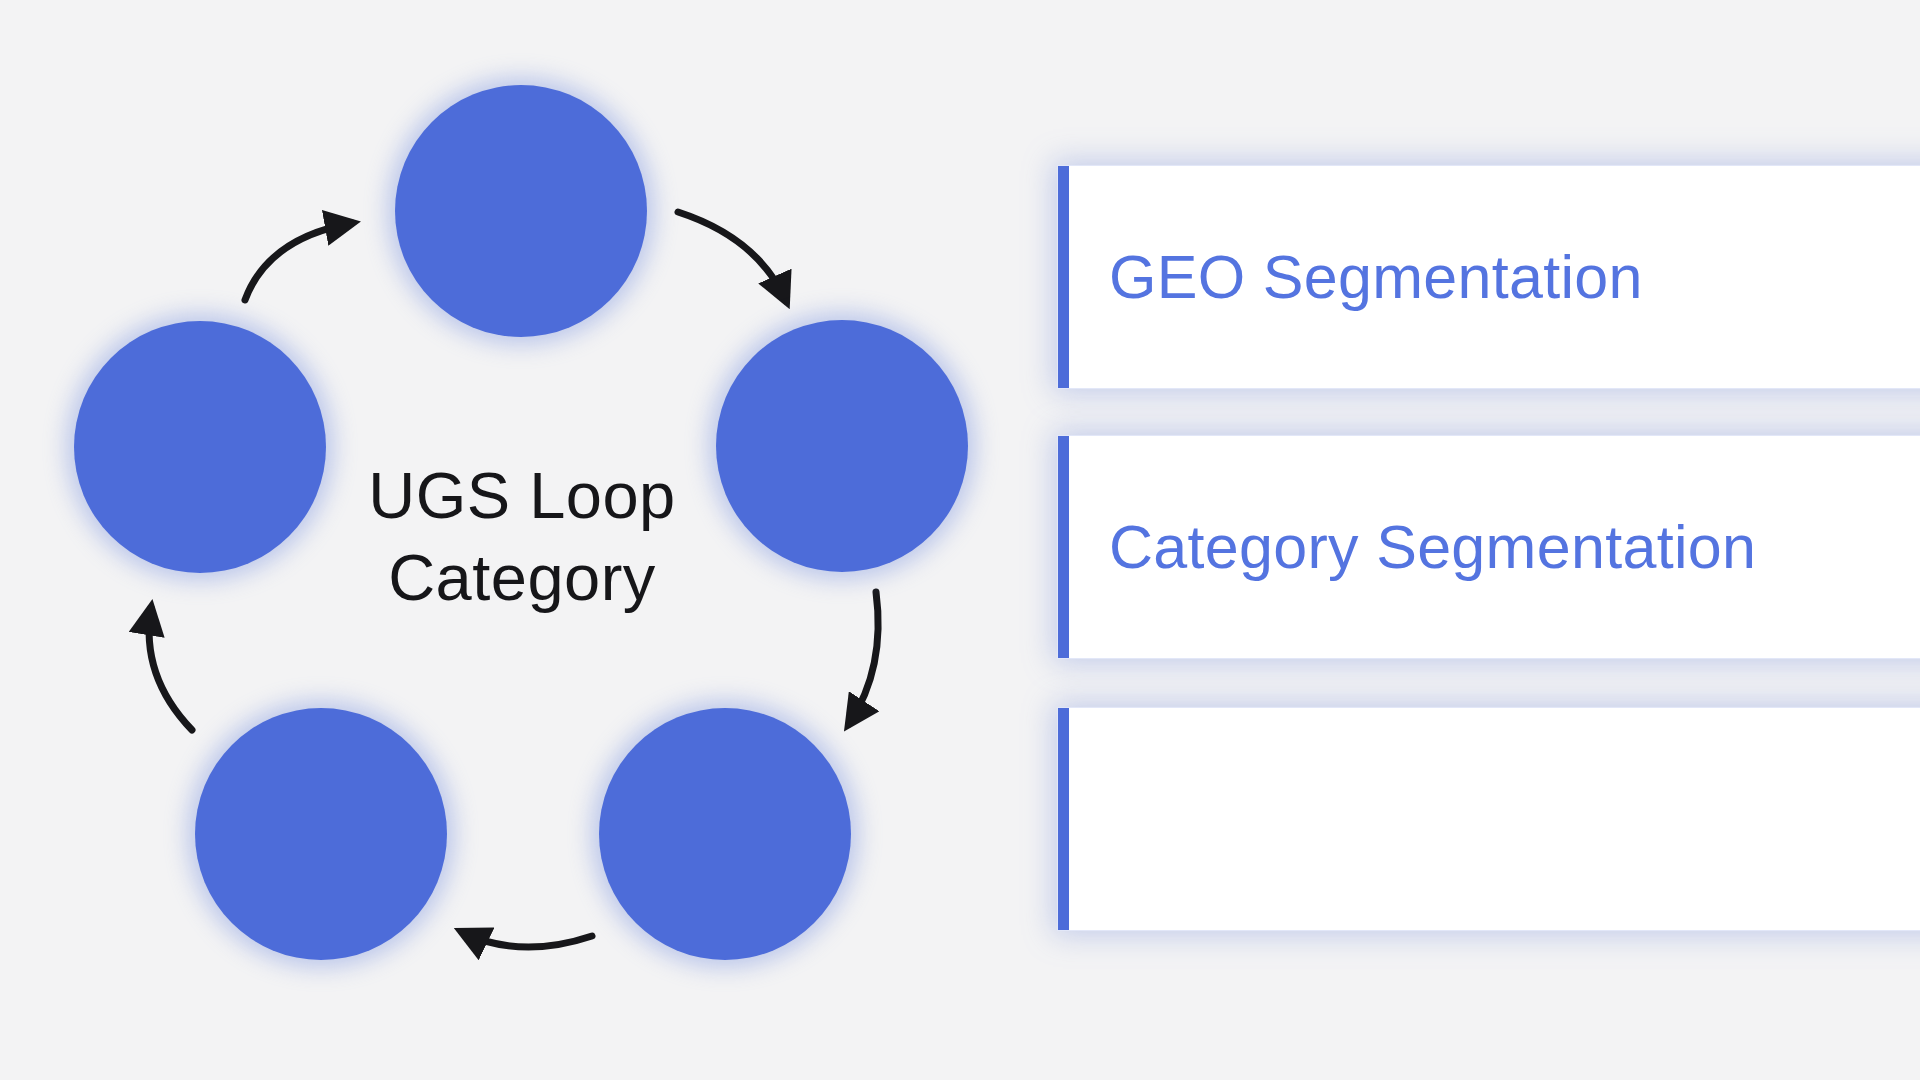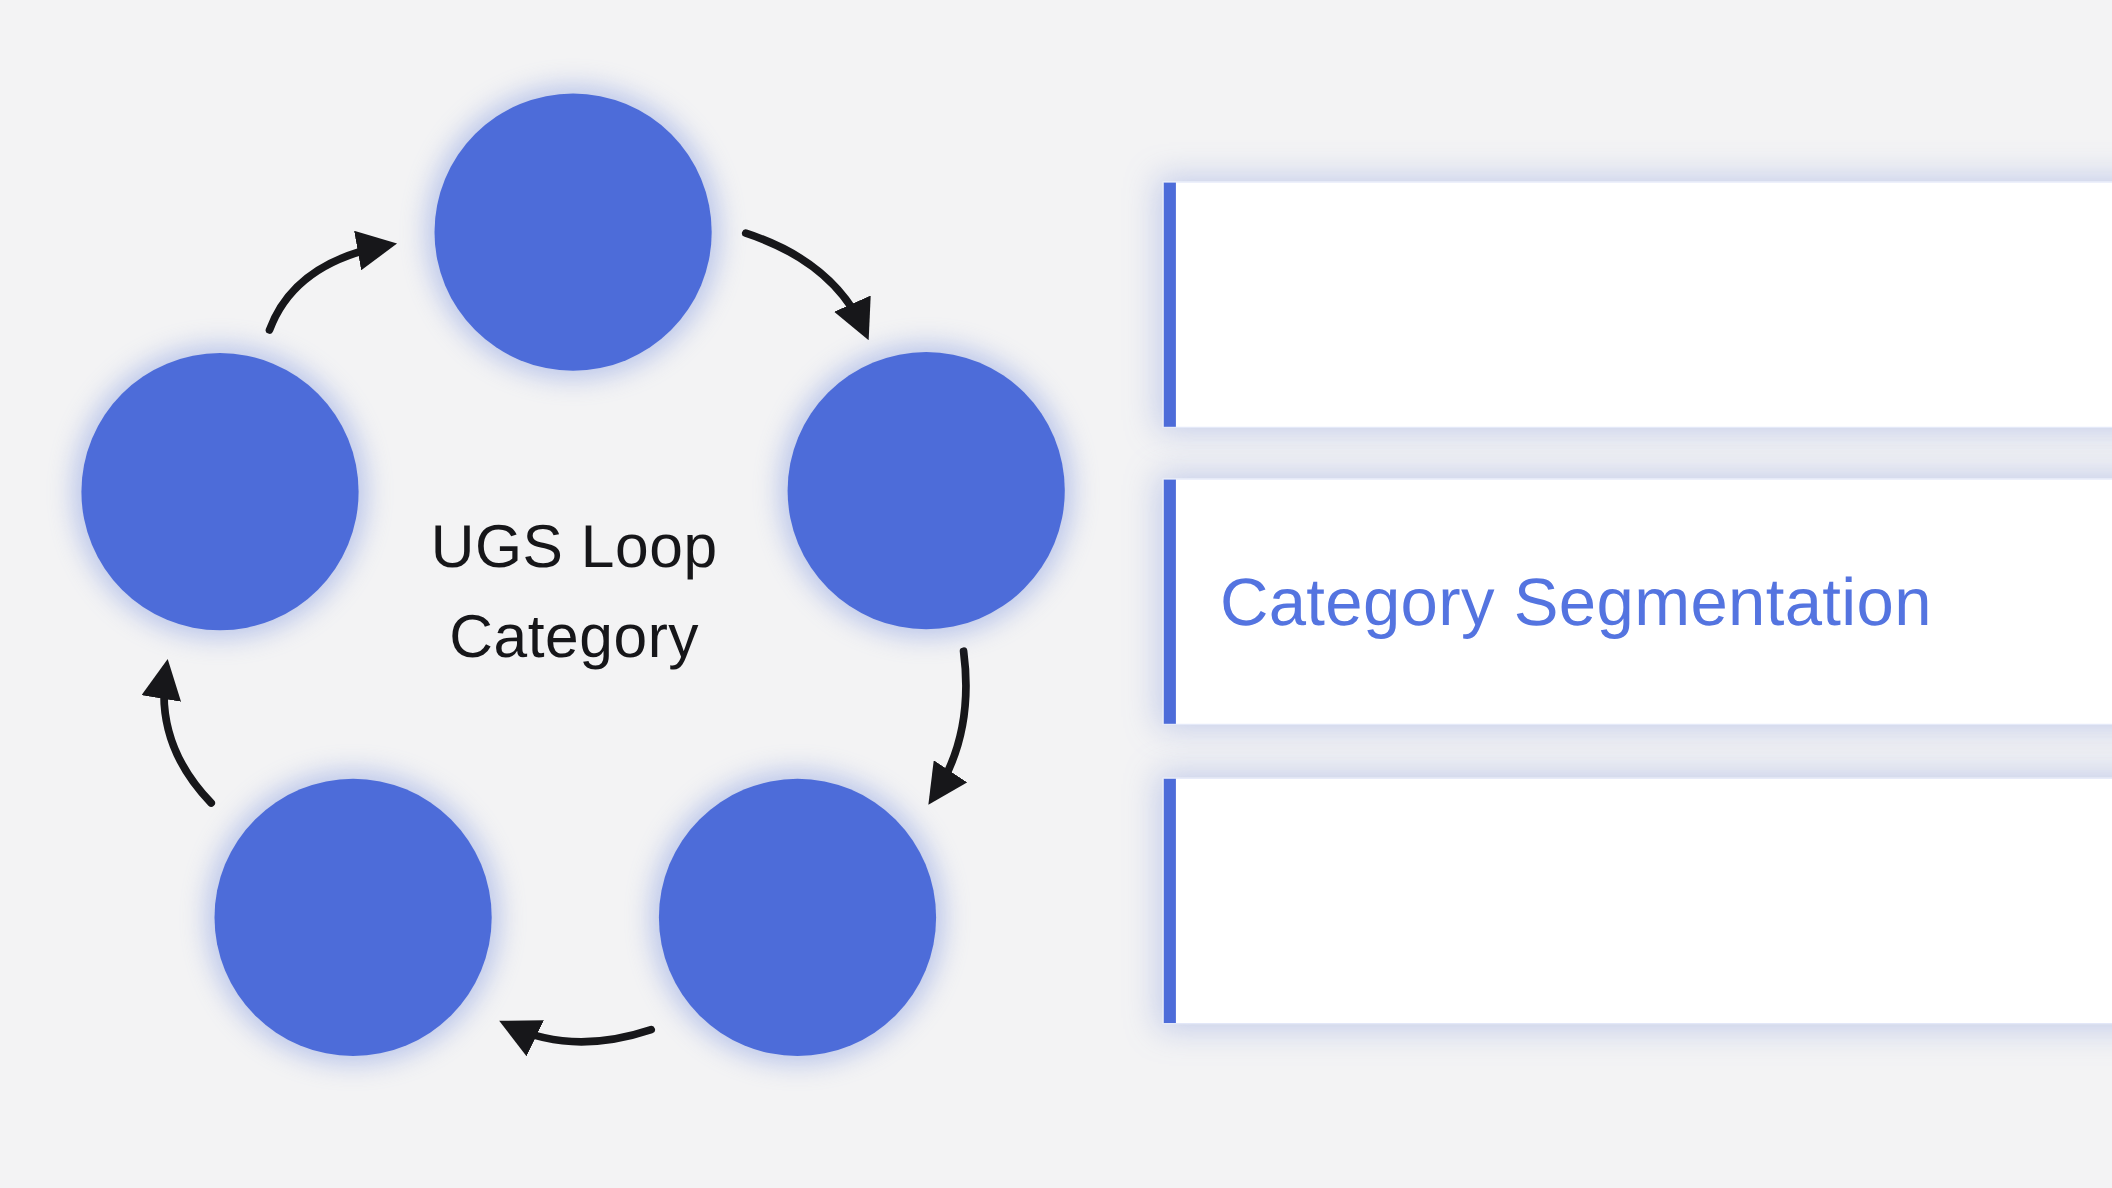--- a/index.html
+++ b/index.html
@@ -28,21 +28,21 @@
   }
   .node-top{left:395px;top:85px;}
   .node-right{left:716px;top:320px;}
   .node-bottom-right{left:599px;top:708px;}
   .node-bottom-left{left:195px;top:708px;}
   .node-left{left:74px;top:321px;}
 
   .loop-title{
     position:absolute;left:322px;top:455px;width:400px;
     text-align:center;color:var(--title-black);
-    font-size:55px;line-height:82px;font-weight:500;
+    font-size:65px;line-height:82px;font-weight:500;
     letter-spacing:0.5px;
   }
   .arrows{position:absolute;inset:0;pointer-events:none;}
   .arrows path{stroke:var(--arrow);stroke-width:7;fill:none;stroke-linecap:round;}
   .arrows .head{fill:var(--arrow);stroke:none;}
 
   
   .card{
     position:absolute;left:1057px;width:905px;height:224px;
     background:#ffffff;
@@ -89,20 +89,21 @@
     <div class="node node-left"></div>
 
     <div class="loop-title">
       <div>UGS Loop</div>
       <div>Category</div>
     </div>
   </div>
 
   <div class="card card-1">
     <div class="card-accent"></div>
+    <div class="card-label">GEO Segmentation</div>
   </div>
 
   <div class="card card-2">
     <div class="card-accent"></div>
     <div class="card-label">Category Segmentation</div>
   </div>
 
   <div class="card card-3">
     <div class="card-accent"></div>
   </div>

